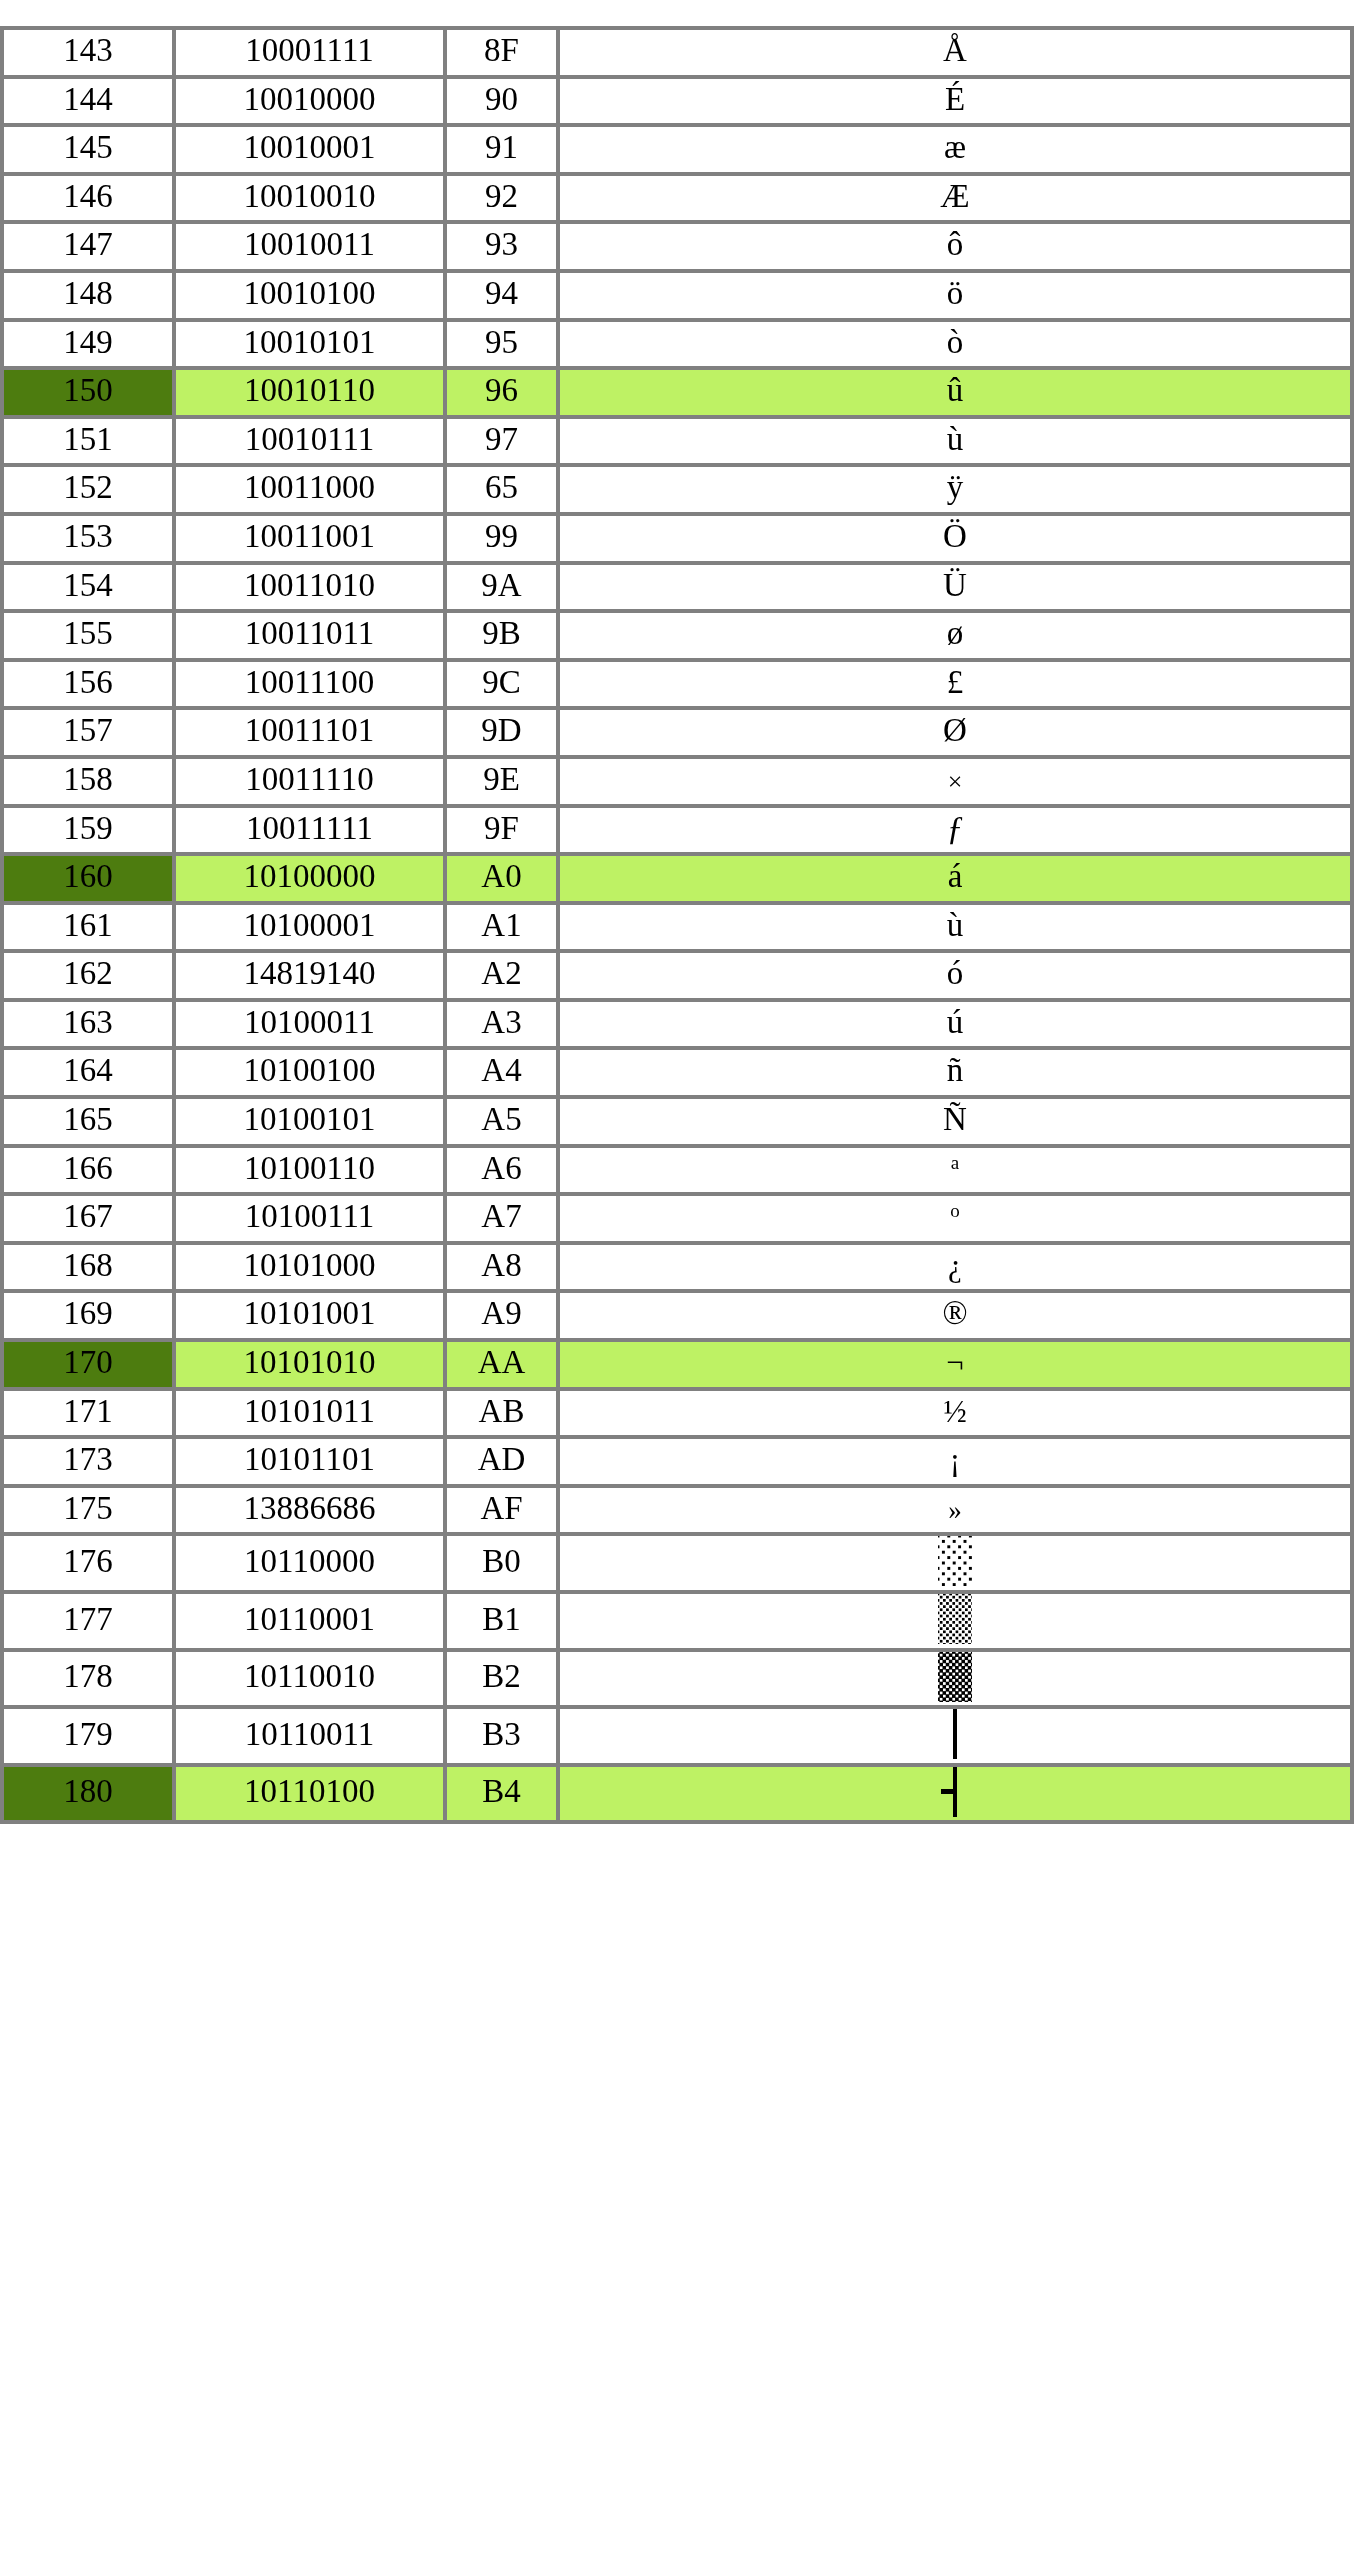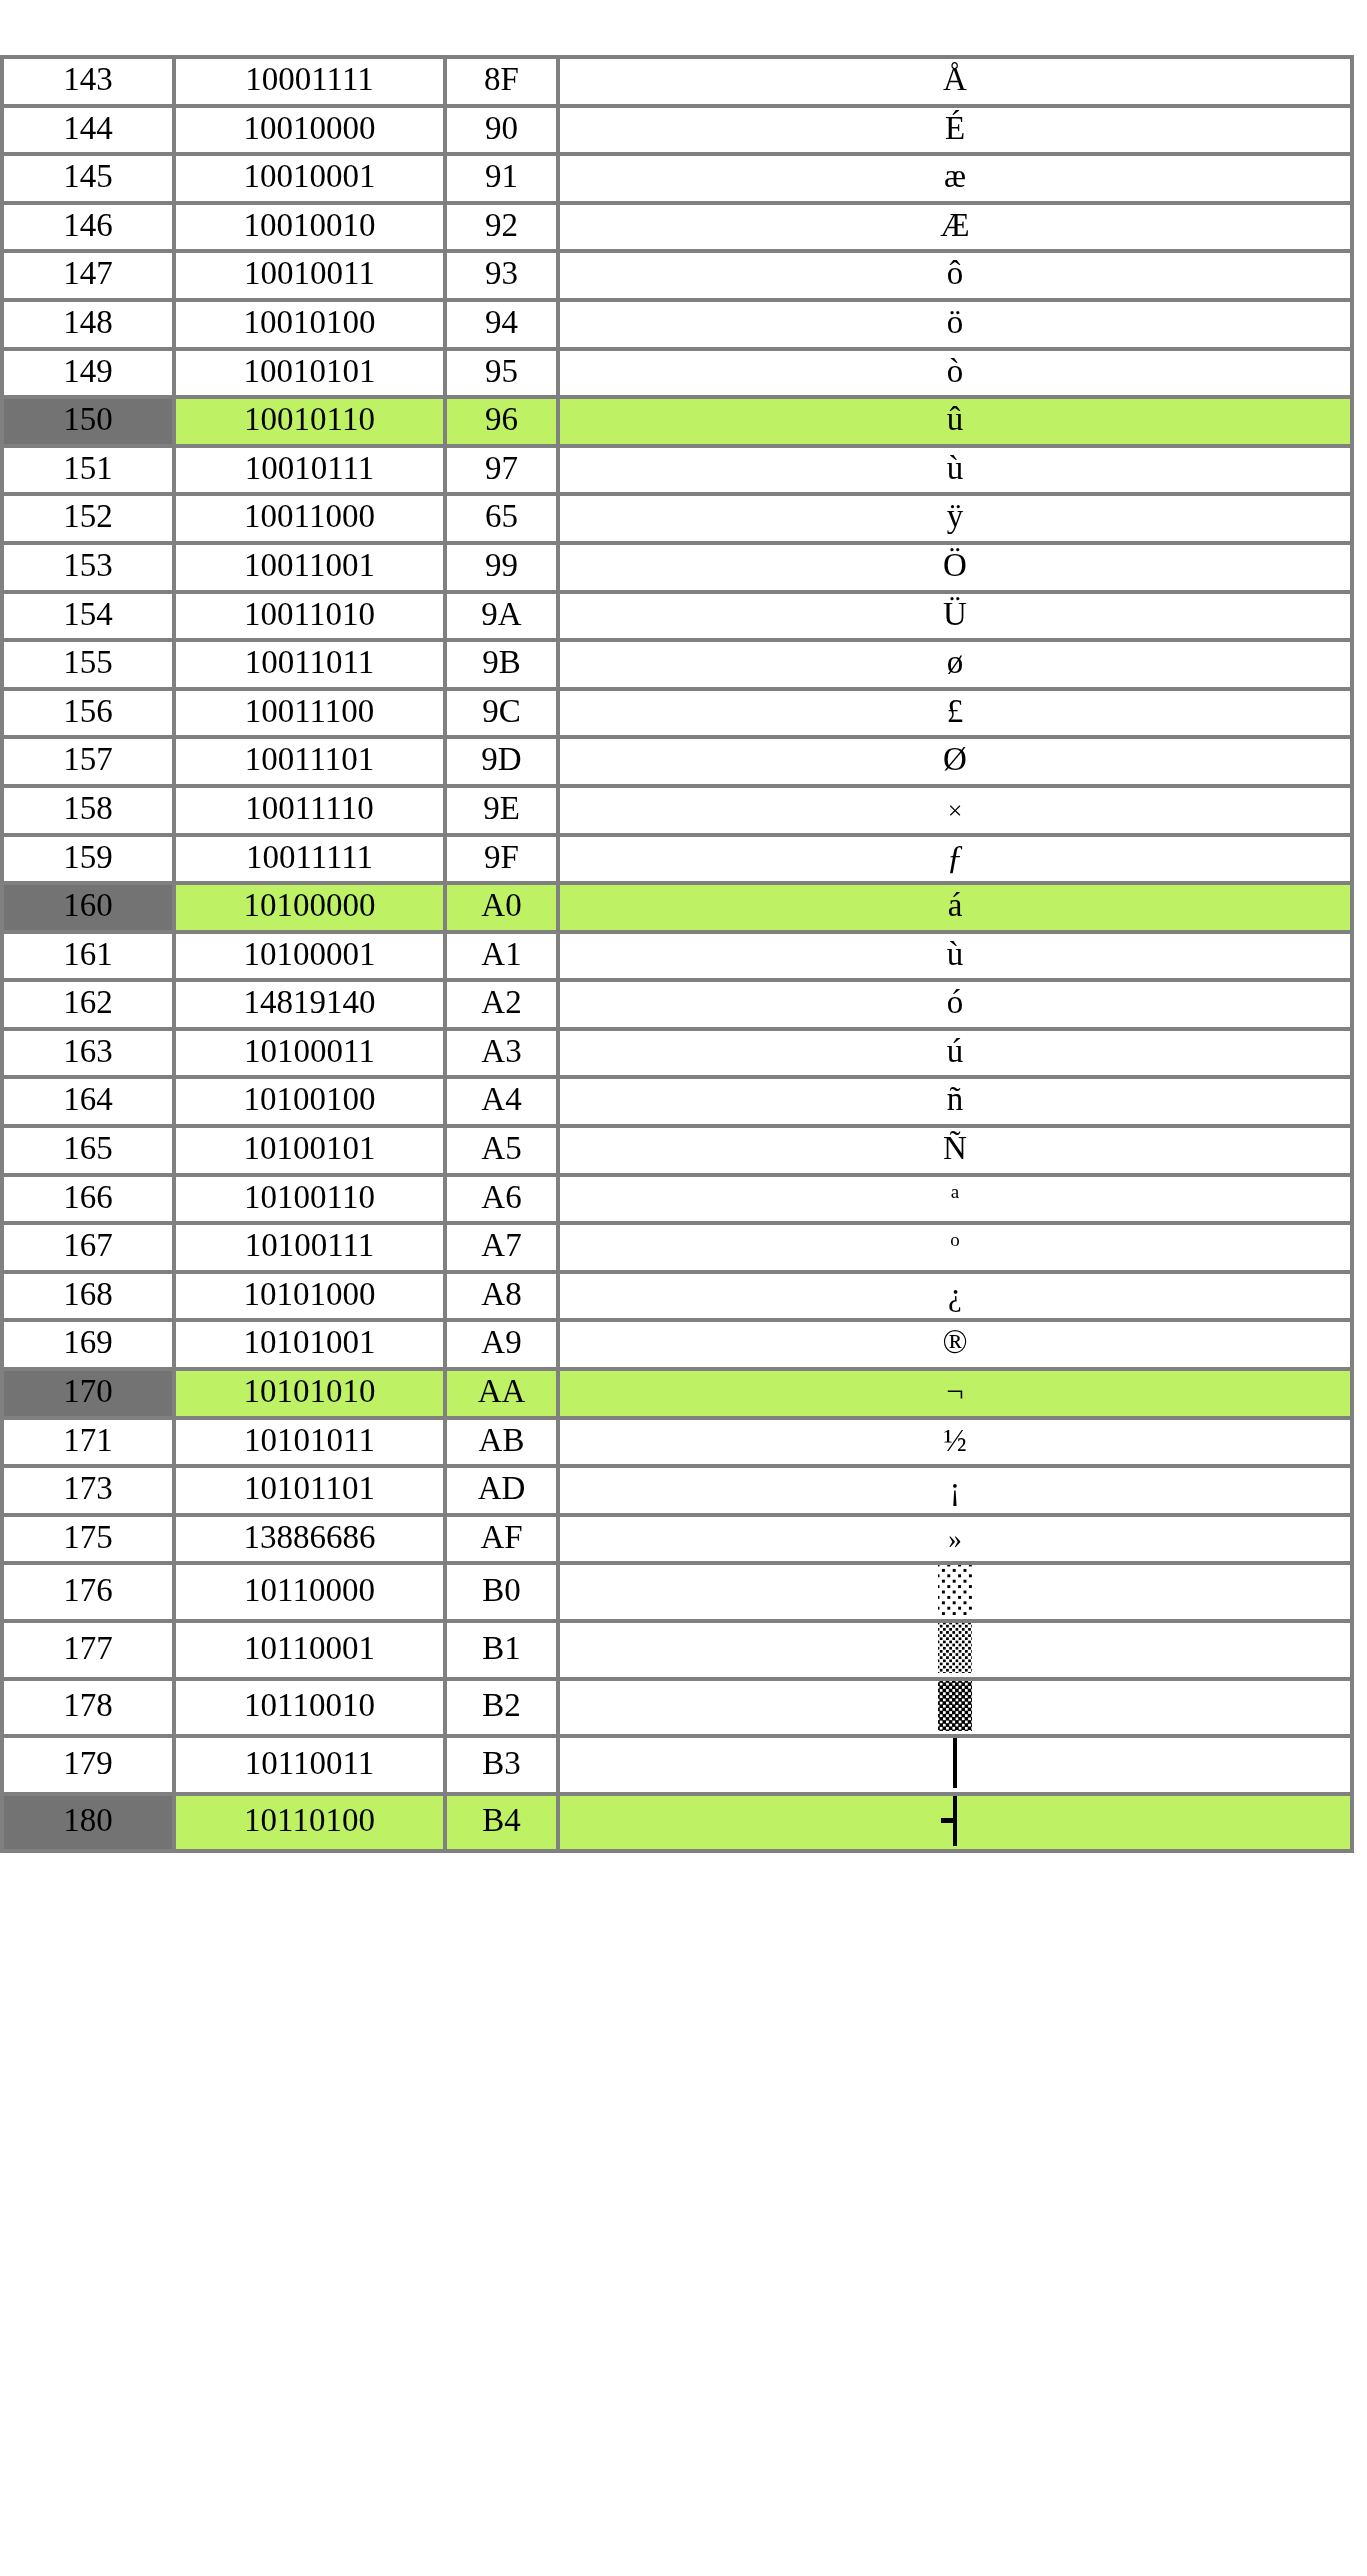--- a/index.html
+++ b/index.html
@@ -19,21 +19,21 @@
     width: 1368px;
     height: 2576px;
     background: #ffffff;
     box-sizing: border-box;
   }
   table.ascii-table {
     border-collapse: collapse;
     table-layout: fixed;
     width: 1351px;
     margin-left: 0px;
-    margin-top: 55px;
+    margin-top: 26px;
     border-top: 4.5px solid #808080;
     border-left: 4.5px solid #808080;
     border-right: 4.5px solid #808080;
     border-bottom: 4.5px solid #808080;
   }
   table.ascii-table col.c-dec { width: 172px; }
   table.ascii-table col.c-bin { width: 271px; }
   table.ascii-table col.c-hex { width: 113px; }
   table.ascii-table col.c-chr { width: 794px; }
 
@@ -43,21 +43,21 @@
     padding: 0 0 3.6px 0;
     text-align: center;
     vertical-align: middle;
     font-size: 33px;
     line-height: 1.0;
     font-family: "Liberation Serif", "DejaVu Serif", serif;
     background: #ffffff;
     white-space: nowrap;
   }
   tr.hl td { background: #bef264; }
-  tr.hl td.col-dec { background: #737373; }
+  tr.hl td.col-dec { background: #4d7c0f; }
 
   td.col-chr { font-size: 32px; }
 
   
   .ord {
     font-size: 19px;
     vertical-align: 0.55em;
     line-height: 1;
   }
   .script-f {

